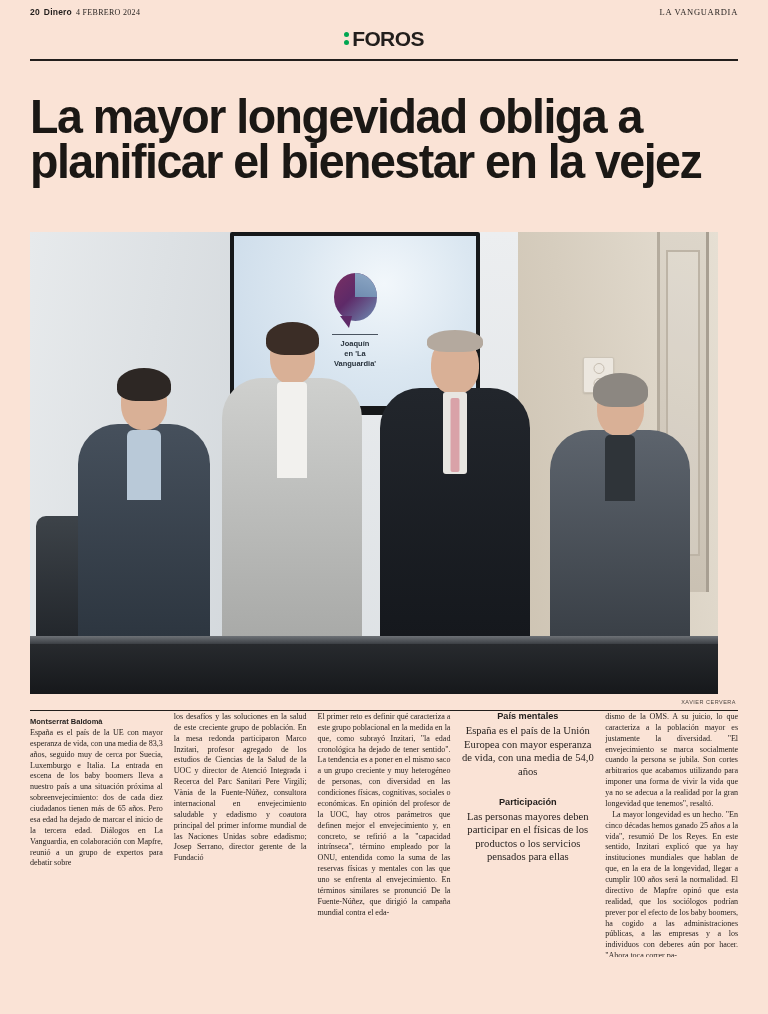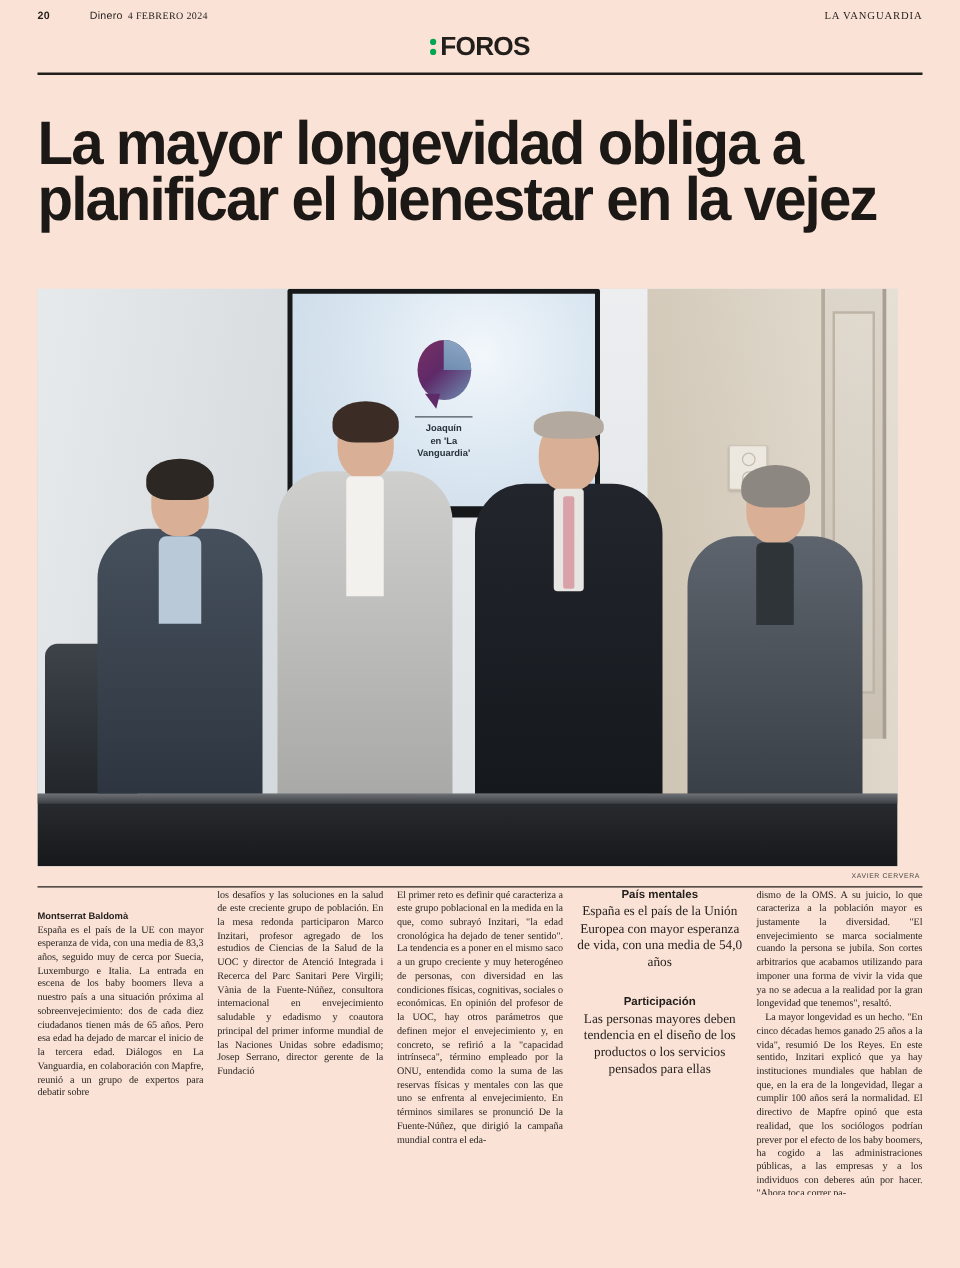--- a/index.html
+++ b/index.html
@@ -31,23 +31,22 @@
     height: 13px;
   }
   .mh-left { display: flex; align-items: center; gap: 4px; }
   .mh-page {
     font-family: "Liberation Sans", sans-serif;
     font-weight: bold;
     font-size: 8.5px;
   }
   .mh-section {
     font-family: "Liberation Sans", sans-serif;
-    font-weight: normal;
+    font-weight: bold;
     font-size: 8.5px;
-    margin-left: 28px;
   }
   .mh-date { font-size: 8px; letter-spacing: .3px; }
   .mh-right { font-size: 8.5px; letter-spacing: .7px; }
 
   
   .brandblock {
     text-align: center;
     margin-top: 3px;
   }
   .foros-line {
@@ -285,21 +284,21 @@
     font-family: "Liberation Serif", serif;
     font-size: 13.4px;
     line-height: 1.28;
     margin-top: 7px;
     letter-spacing: -.1px;
   }
   .byline {
     font-family: "Liberation Sans", sans-serif;
     font-weight: bold;
     font-size: 7.5px;
-    margin-top: 18px;
+    margin-top: 6px;
     margin-bottom: 2px;
   }
   .bodytext {
     font-size: 8.1px;
     line-height: 1.345;
     text-align: justify;
     hyphens: auto;
     letter-spacing: -.05px;
   }
   .bodytext p { margin: 0; text-indent: 0; }
@@ -440,21 +439,21 @@
       </div>
     </div>
 
     <div class="col col-4">
       <div class="pullbox">
         <div class="pull-title">País mentales</div>
         <div class="pull-text">España es el país de la Unión Europea con mayor esperanza de vida, con una media de 54,0 años</div>
       </div>
       <div class="pullbox">
         <div class="pull-title">Participación</div>
-        <div class="pull-text">Las personas mayores deben tendencia en el diseño de los productos o los servicios pensados para ellas</div>
+        <div class="pull-text">Las personas mayores deben participar en el físicas de los productos o los servicios pensados para ellas</div>
       </div>
     </div>
 
     <div class="col col-5">
       <div class="bodytext">
         <p>dismo de la OMS. A su juicio, lo que caracteriza a la población mayor es justamente la diversidad. "El envejecimiento se marca socialmente cuando la persona se jubila. Son cortes arbitrarios que acabamos utilizando para imponer una forma de vivir la vida que ya no se adecua a la realidad por la gran longevidad que tenemos", resaltó.</p>
         <p>La mayor longevidad es un hecho. "En cinco décadas hemos ganado 25 años a la vida", resumió De los Reyes. En este sentido, Inzitari explicó que ya hay instituciones mundiales que hablan de que, en la era de la longevidad, llegar a cumplir 100 años será la normalidad. El directivo de Mapfre opinó que esta realidad, que los sociólogos podrían prever por el efecto de los baby boomers, ha cogido a las administraciones públicas, a las empresas y a los individuos con deberes aún por hacer. "Ahora toca correr pa-</p>
       </div>
     </div>
 

